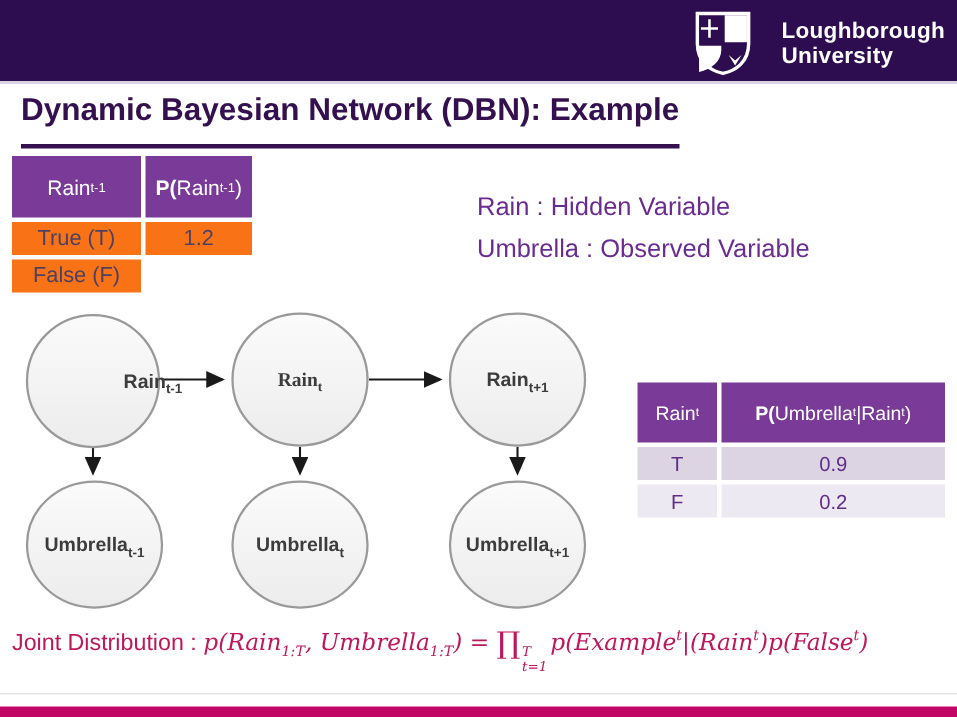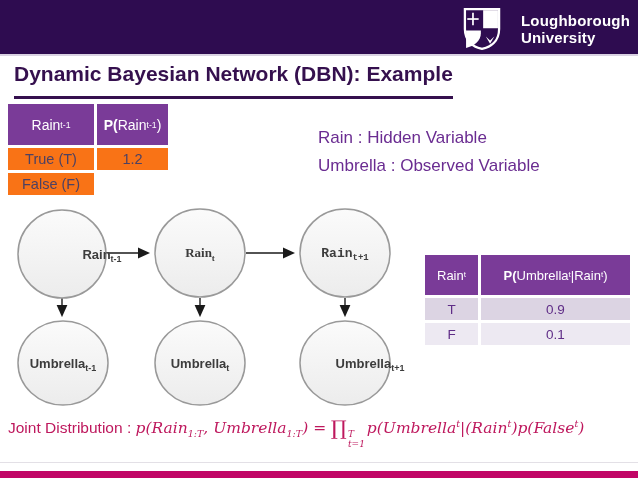--- a/index.html
+++ b/index.html
@@ -43,22 +43,22 @@
   
   .note { position:absolute; left:318px; top:124px; color:#6A2C91; font-size:17px; line-height:1.62; }
 
   
   .dbn-svg { position:absolute; left:0; top:200px; }
   .nodelabel {
     position:absolute; transform:translate(-50%,-50%);
     font-size:13px; font-weight:600; color:#3C3C3C; white-space:nowrap;
   }
   .nodelabel sub { font-size:9px; line-height:0; }
-  .nl0 { left:62px;  top:254px;margin-left:40px; } .nl1 { left:200px; top:253px;font-family:Liberation Serif, serif; } .nl2 { left:345px; top:253px;font-family:Liberation Mono, monospace; }
-  .nl3 { left:63px;  top:363px; } .nl4 { left:200px; top:363px; } .nl5 { left:345px; top:363px;margin-left:25px; }
+  .nl0 { left:62px;  top:254px;margin-left:40px; } .nl1 { left:200px; top:253px;font-family:Liberation Serif, serif; } .nl2 { left:345px; top:253px; }
+  .nl3 { left:63px;  top:363px; } .nl4 { left:200px; top:363px; } .nl5 { left:345px; top:363px; }
 
   
   .formula {
     position:absolute; left:8px; top:416px; color:#be185d;
     font-size:15.5px; white-space:nowrap;
   }
   .math { font-family:"DejaVu Serif", serif; font-style:italic; }
   .math sub, .math sup { font-size:9.5px; }
   .prod { font-style:normal; font-size:20px; vertical-align:-2px; }
   .prodlim {
@@ -160,26 +160,26 @@
         <span>Umbrella</span>
         <sub>t</sub>
         <span>|</span>
         <span>Rain</span>
         <sub>t</sub>
         <span>)</span>
     </div>
     <div class="cell body r1">T</div>
     <div class="cell body r1">0.9</div>
     <div class="cell body r2">F</div>
-    <div class="cell body r2">0.1</div>
+    <div class="cell body r2">0.2</div>
   </div>
 
   <div class="formula">
     <span>Joint Distribution : </span><span class="math"><span>p(Rain</span><sub>1:T</sub><span>, Umbrella</span><sub>1:T</sub><span>) = </span><span class="prod">∏</span><span class="prodlim">
           <span>T</span>
           <span>t=1</span>
-        </span><span>p(Umbrella</span><sup>t</sup><span>|(Rain</span><sup>t</sup><span>)p(False</span><sup>t</sup><span>)</span></span>
+        </span><span>p(Example</span><sup>t</sup><span>|(Rain</span><sup>t</sup><span>)p(False</span><sup>t</sup><span>)</span></span>
   </div>
 
   <div class="divider"></div>
   <div class="bottombar"></div>
 
 </div>
 
 </body></html>

